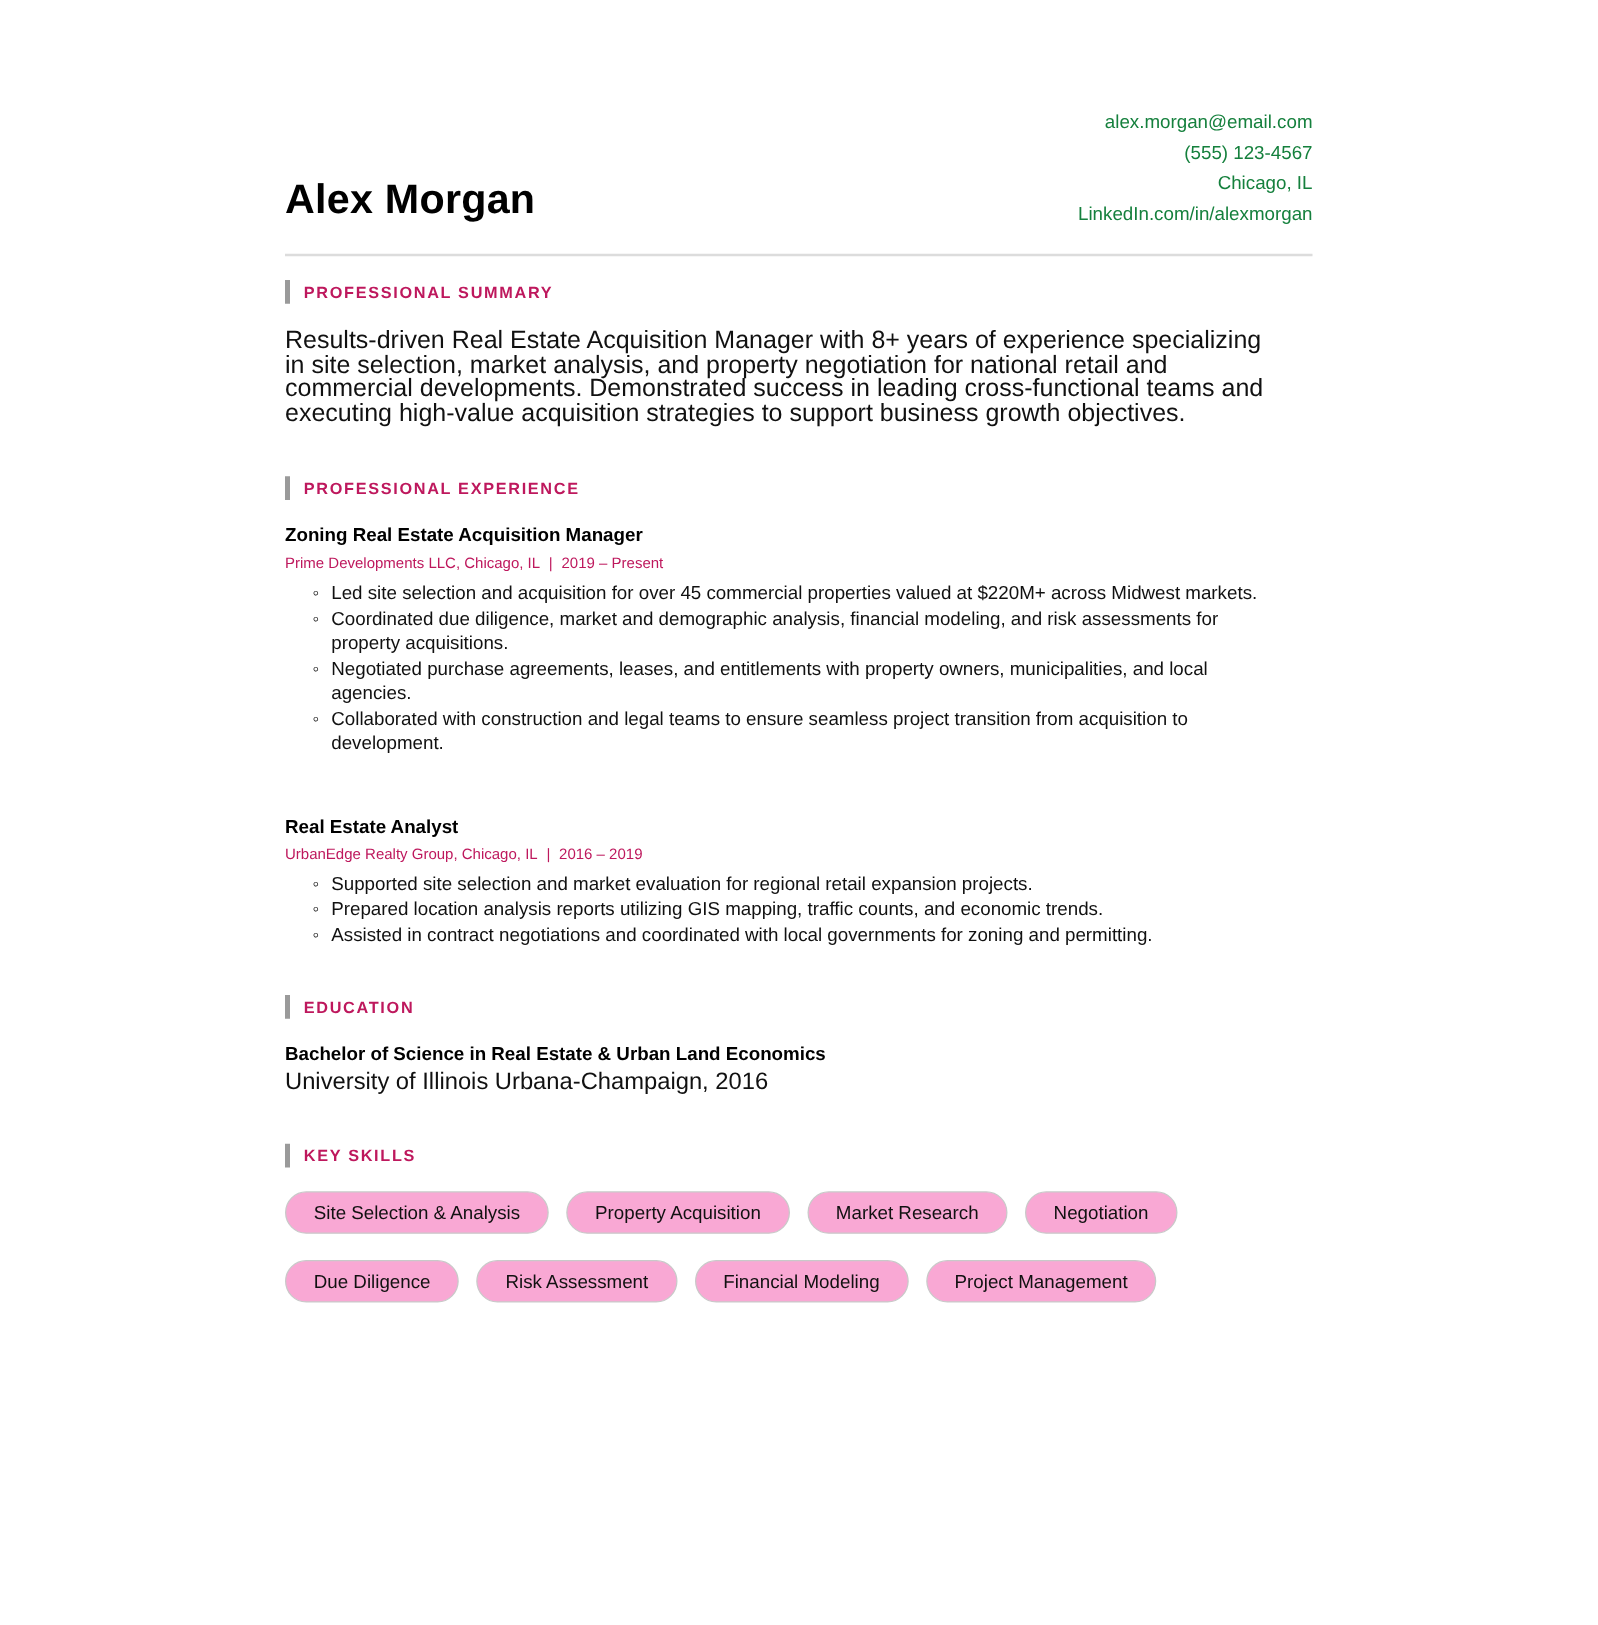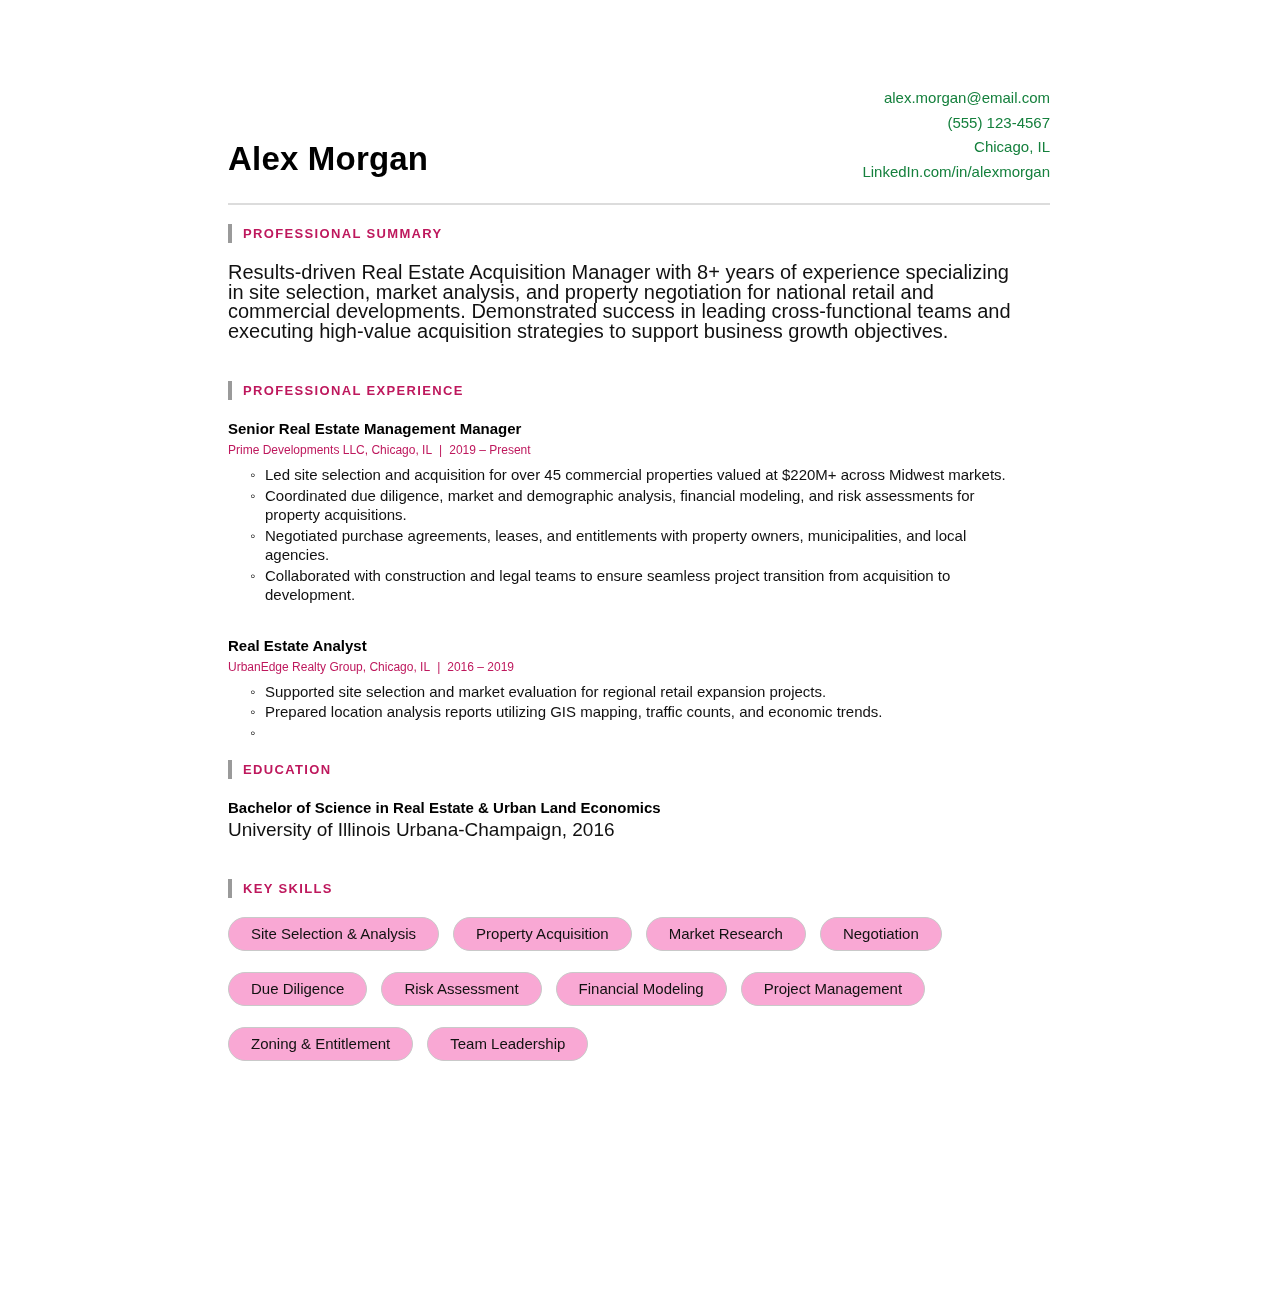--- a/index.html
+++ b/index.html
@@ -100,21 +100,21 @@
     color: #111111;
     width: 800px;
   }
 
   .experience-section { margin-top: 40px; }
   .education-section  { margin-top: 38px; }
   .skills-section     { margin-top: 39px; }
 
   
   .job { margin-top: 19px; }
-  .job + .job { margin-top: 31px; }
+  .job + .job { margin-top: 47px; }
 
   .job-title {
     font-size: 15px;
     font-weight: bold;
     color: #000000;
     line-height: 20px;
   }
   .job-meta {
     font-size: 12px;
     color: #be185d;
@@ -209,21 +209,21 @@
       <p class="summary-text">Results-driven Real Estate Acquisition Manager with 8+ years of experience specializing in site selection, market analysis, and property negotiation for national retail and commercial developments. Demonstrated success in leading cross-functional teams and executing high-value acquisition strategies to support business growth objectives.</p>
     </div>
 
     <div class="section experience-section">
       <div class="section-title">
         <span class="accent-bar"></span>
         <span>PROFESSIONAL EXPERIENCE</span>
       </div>
 
       <div class="job">
-        <div class="job-title">Senior Real Estate Management Manager</div>
+        <div class="job-title">Zoning Real Estate Acquisition Manager</div>
         <div class="job-meta">
           <span>Prime Developments LLC, Chicago, IL</span><span class="sep">|</span><span>2019 – Present</span>
         </div>
         <ul class="bullets">
           <li class="bullet">
             <span class="bullet-marker">◦</span>
             <span>Led site selection and acquisition for over 45 commercial properties valued at $220M+ across Midwest markets.</span>
           </li>
           <li class="bullet">
             <span class="bullet-marker">◦</span>
@@ -249,20 +249,21 @@
           <li class="bullet">
             <span class="bullet-marker">◦</span>
             <span>Supported site selection and market evaluation for regional retail expansion projects.</span>
           </li>
           <li class="bullet">
             <span class="bullet-marker">◦</span>
             <span>Prepared location analysis reports utilizing GIS mapping, traffic counts, and economic trends.</span>
           </li>
           <li class="bullet">
             <span class="bullet-marker">◦</span>
+            <span>Assisted in contract negotiations and coordinated with local governments for zoning and permitting.</span>
           </li>
         </ul>
       </div>
     </div>
 
     <div class="section education-section">
       <div class="section-title">
         <span class="accent-bar"></span>
         <span>EDUCATION</span>
       </div>
@@ -284,21 +285,17 @@
           <span class="skill-pill">Property Acquisition</span>
           <span class="skill-pill">Market Research</span>
           <span class="skill-pill">Negotiation</span>
         </div>
         <div class="skills-row">
           <span class="skill-pill">Due Diligence</span>
           <span class="skill-pill">Risk Assessment</span>
           <span class="skill-pill">Financial Modeling</span>
           <span class="skill-pill">Project Management</span>
         </div>
-        <div class="skills-row">
-          <span class="skill-pill">Zoning &amp; Entitlement</span>
-          <span class="skill-pill">Team Leadership</span>
-        </div>
       </div>
     </div>
 
   </div>
 </div>
 
 </body></html>

